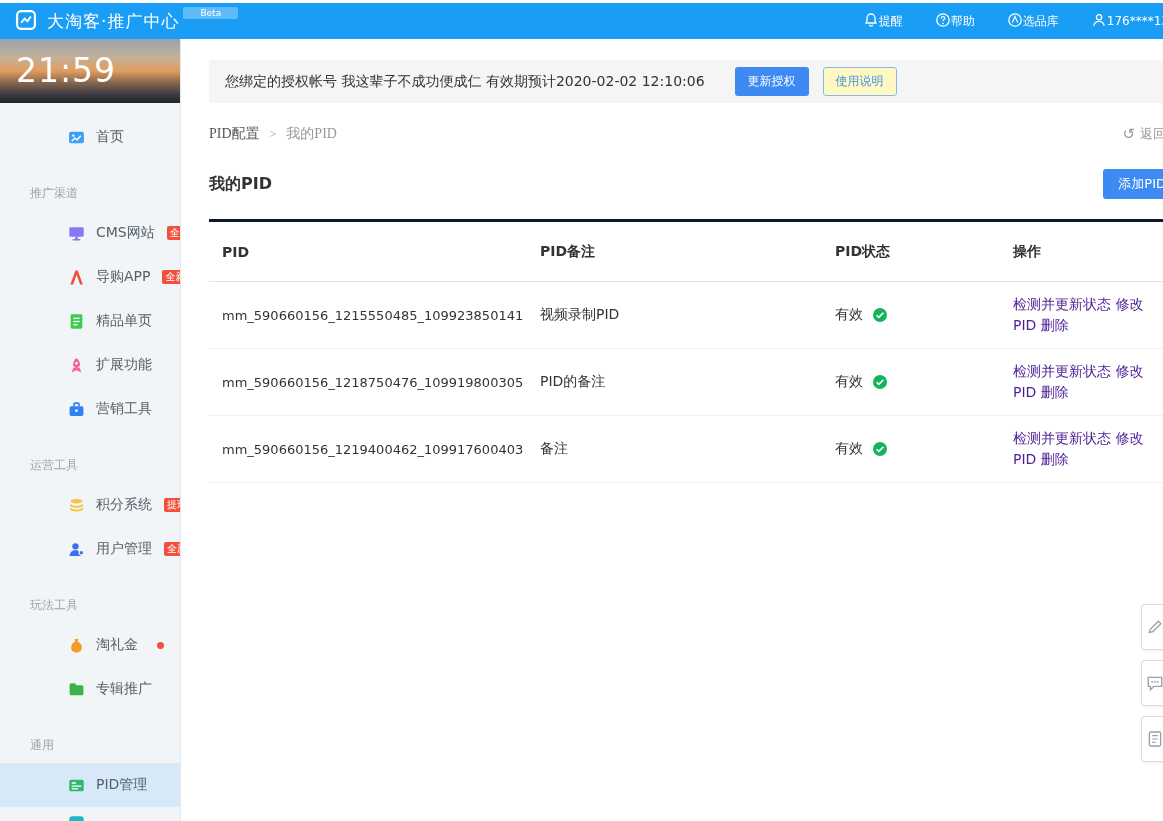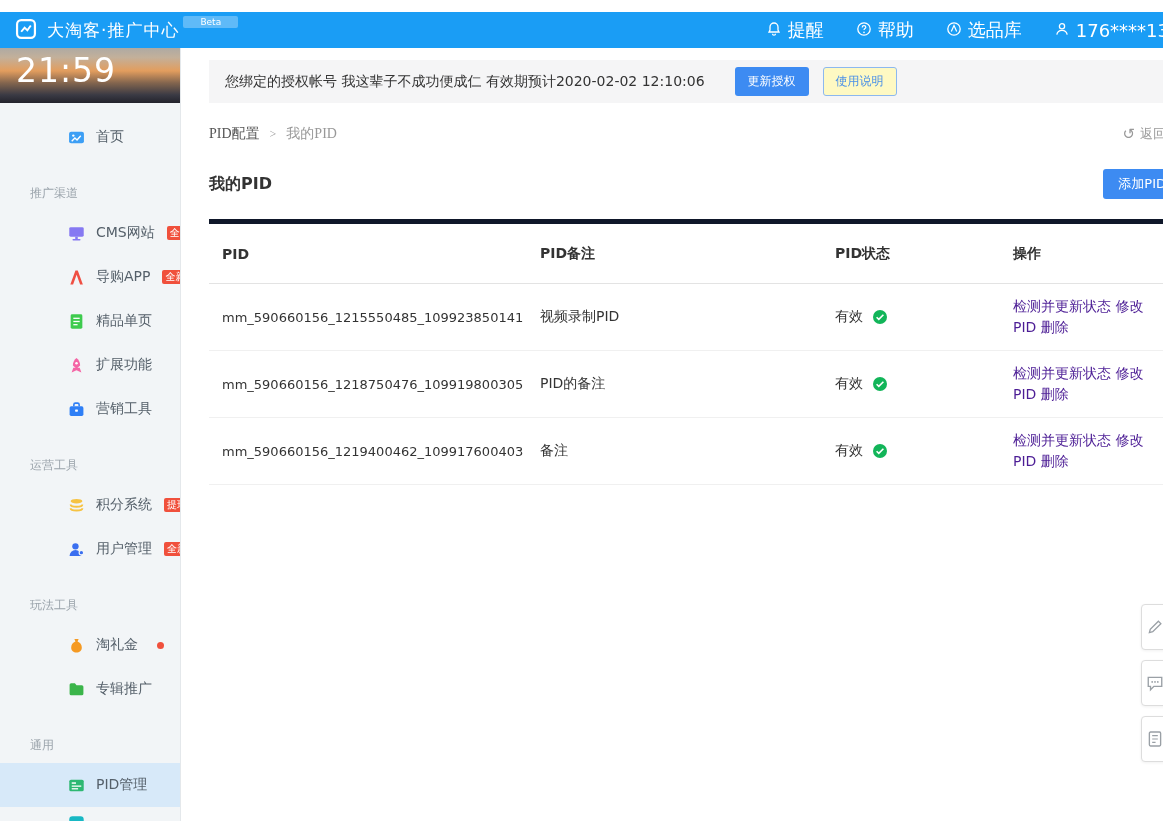--- a/index.html
+++ b/index.html
@@ -3,28 +3,28 @@
 <meta charset="utf-8">
 <style>
   * { margin:0; padding:0; box-sizing:border-box; }
   html,body { width:1163px; height:821px; overflow:hidden; }
   body {
     font-family:"DejaVu Sans","Liberation Sans",sans-serif;
     background:#fff; position:relative; font-size:14px; color:#333;
   }
 
   
-  .header { position:absolute; top:12px; left:0; right:0; height:36px; background:#1a9df5;
+  .header { position:absolute; top:3px; left:0; right:0; height:36px; background:#1a9df5;
     display:flex; align-items:center; padding:0 0 0 14px; color:#fff; z-index:20; }
   .logo { width:24px; height:24px; display:flex; align-items:center; justify-content:center; flex:0 0 auto; }
   .app-title { font-size:17px; margin-left:9px; font-weight:400; letter-spacing:1px; white-space:nowrap; }
   .beta { font-size:9px; background:rgba(255,255,255,.3); border-radius:2px; padding:1px 17px;
     margin-left:4px; align-self:flex-start; margin-top:4px; }
   .header-nav { margin-left:auto; display:flex; gap:32px; align-items:center; margin-right:-6px; }
-  .nav-item { display:flex; align-items:center; gap:6px; font-size:18px; cursor:pointer; white-space:nowrap; }
+  .nav-item { display:flex; align-items:center; gap:0; font-size:12px; cursor:pointer; white-space:nowrap; }
 
   
   .sidebar { position:absolute; top:36px; left:0; bottom:0; width:181px; background:#f2f5f7;
     border-right:1px solid #e4e8eb; overflow:hidden; z-index:10; }
   .photo { height:67px; position:relative;
     background:linear-gradient(180deg,#93a2af 0%,#c3b09a 32%,#e29d5e 52%,#83654e 70%,#3a3a44 88%,#23232c 100%); }
   .clock { position:absolute; left:16px; top:50%; transform:translateY(-50%);
     font-size:33px; color:#fff; letter-spacing:1px; }
   .menu { padding-top:12px; }
   .section-label { font-size:12px; color:#9aa3ab; padding:26px 0 9px 30px; }
@@ -51,21 +51,21 @@
   .crumb-sep { margin:0 10px; color:#999; font-size:12px; }
   .crumb-current { color:#999; }
   .back-link { margin-left:auto; color:#999; font-size:13px; display:flex; align-items:center; gap:5px;
     cursor:pointer; margin-right:-16px; white-space:nowrap; }
   .back-icon { font-size:15px; color:#999; }
 
   .title-row { margin:26px 28px 0 28px; display:flex; align-items:center; }
   .page-title { font-size:16px; font-weight:bold; color:#333; }
   .title-row .btn-primary { margin-left:auto; margin-right:-46px; font-size:13px; padding:6px 15px; }
 
-  .table { margin:20px 0 0 28px; border-top:5px solid #0f172a; width:954px; }
+  .table { margin:20px 0 0 28px; border-top:3px solid #0f172a; width:954px; }
   .thead { display:grid; grid-template-columns:318px 295px 178px 163px; height:60px; align-items:center;
     border-bottom:1px solid #e3e3e3; }
   .th { padding-left:13px; font-size:14px; color:#333; font-weight:bold; }
   .tr { display:grid; grid-template-columns:318px 295px 178px 163px; min-height:61px; align-items:center;
     border-bottom:1px solid #f0f0f0; }
   .td { padding:12px 0 12px 13px; font-size:14px; color:#333; }
   .td.pid { font-size:13px; }
   .status-cell { display:flex; align-items:center; gap:9px; }
   .status-cell .icon { display:flex; }
   .ops-cell { line-height:21px; width:163px; }

